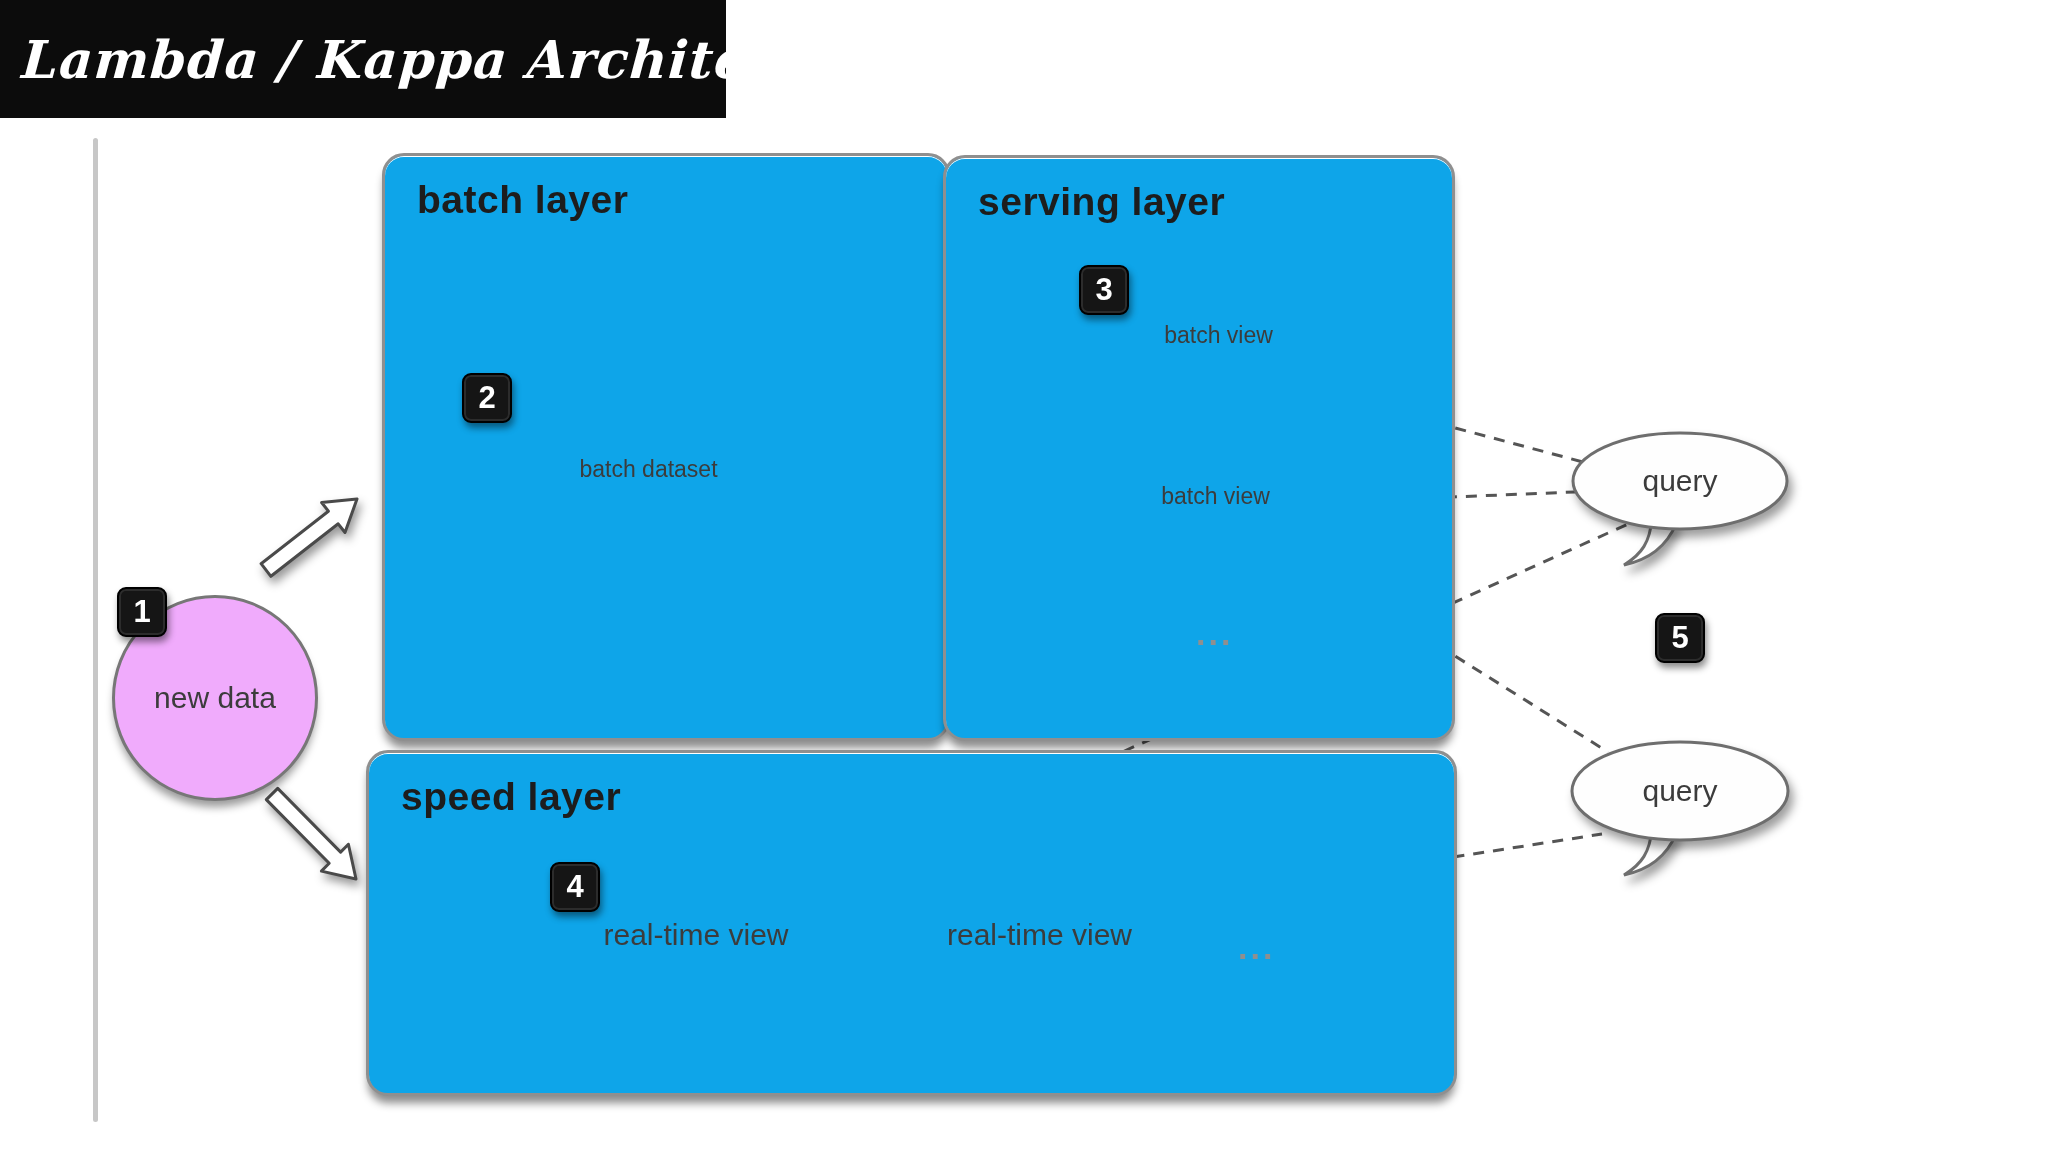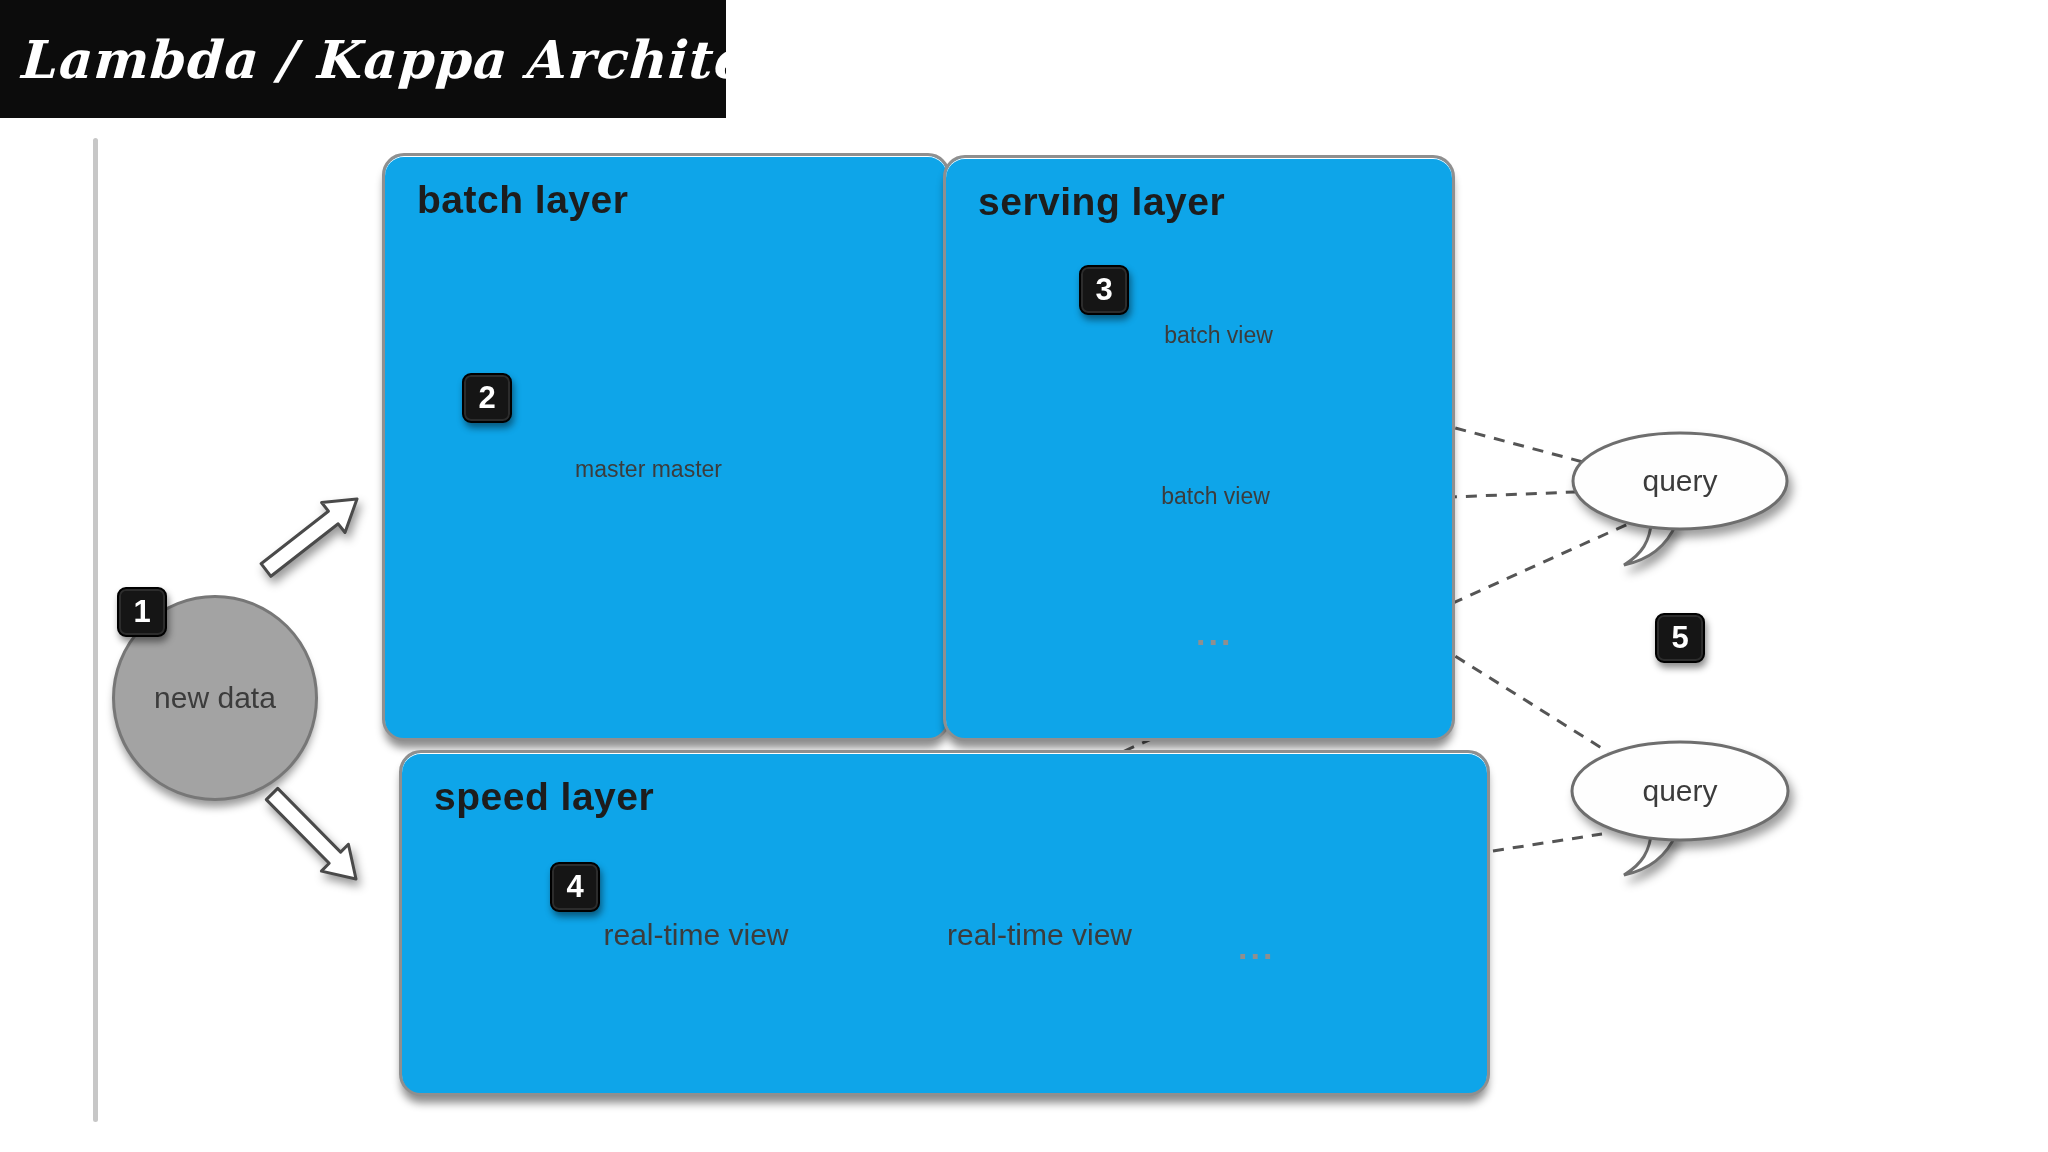--- a/index.html
+++ b/index.html
@@ -18,28 +18,28 @@
   }
   
   .v-rule{position:absolute;left:93px;top:138px;width:5px;height:984px;background:#c7c7c7;border-radius:3px;}
   
   .layer-box{
     position:absolute;background:#0ea5e9;border:3px solid #8f8f8f;border-radius:22px;
     box-shadow:0 9px 9px -2px rgba(0,0,0,.45), inset 0 1px 0 #fff;
   }
   #batch-box{left:382px;top:153px;width:562px;height:582px;}
   #serving-box{left:943px;top:155px;width:506px;height:580px;}
-  #speed-box{left:399px;top:750px;width:1085px;height:340px;}
+  #speed-box{left:366px;top:750px;width:1085px;height:340px;}
   .layer-label{
     position:absolute;left:32px;top:22px;font-size:39px;font-weight:bold;color:#1d1d1d;letter-spacing:.5px;
   }
   
   .data-circle{
     position:absolute;left:112px;top:595px;width:200px;height:200px;border-radius:50%;
-    background:#a3a3a3;border:3px solid #777;box-shadow:0 8px 9px -2px rgba(0,0,0,.40);
+    background:#f0abfc;border:3px solid #777;box-shadow:0 8px 9px -2px rgba(0,0,0,.40);
     display:flex;align-items:center;justify-content:center;
   }
   .node-text{font-size:30px;color:#3c3c3c;}
   
   .badge{
     position:absolute;width:50px;height:50px;background:#151515;border:2px solid #000;
     border-radius:9px;box-sizing:border-box;color:#fff;font-size:31px;font-weight:bold;
     display:flex;align-items:center;justify-content:center;
     box-shadow:2px 5px 7px rgba(0,0,0,.45), inset 0 0 0 2px #2c2c2c;
   }
@@ -117,21 +117,21 @@
     <div class="layer-label">serving layer</div>
   </div>
   <div id="speed-box" class="layer-box">
     <div class="layer-label">speed layer</div>
   </div>
 
   <div class="data-circle">
     <span class="node-text">new data</span>
   </div>
 
-  <div id="master-dataset-label" class="shape-label">master master</div>
+  <div id="master-dataset-label" class="shape-label">batch dataset</div>
   <div id="batch-view-1-label" class="shape-label">batch view</div>
   <div id="batch-view-2-label" class="shape-label">batch view</div>
   <div id="realtime-view-1-label" class="shape-label">real-time view</div>
   <div id="realtime-view-2-label" class="shape-label">real-time view</div>
   <div id="query-top-label" class="shape-label">query</div>
   <div id="query-bottom-label" class="shape-label">query</div>
 
   <div id="serving-dots" class="dots">...</div>
   <div id="speed-dots" class="dots">...</div>
 

